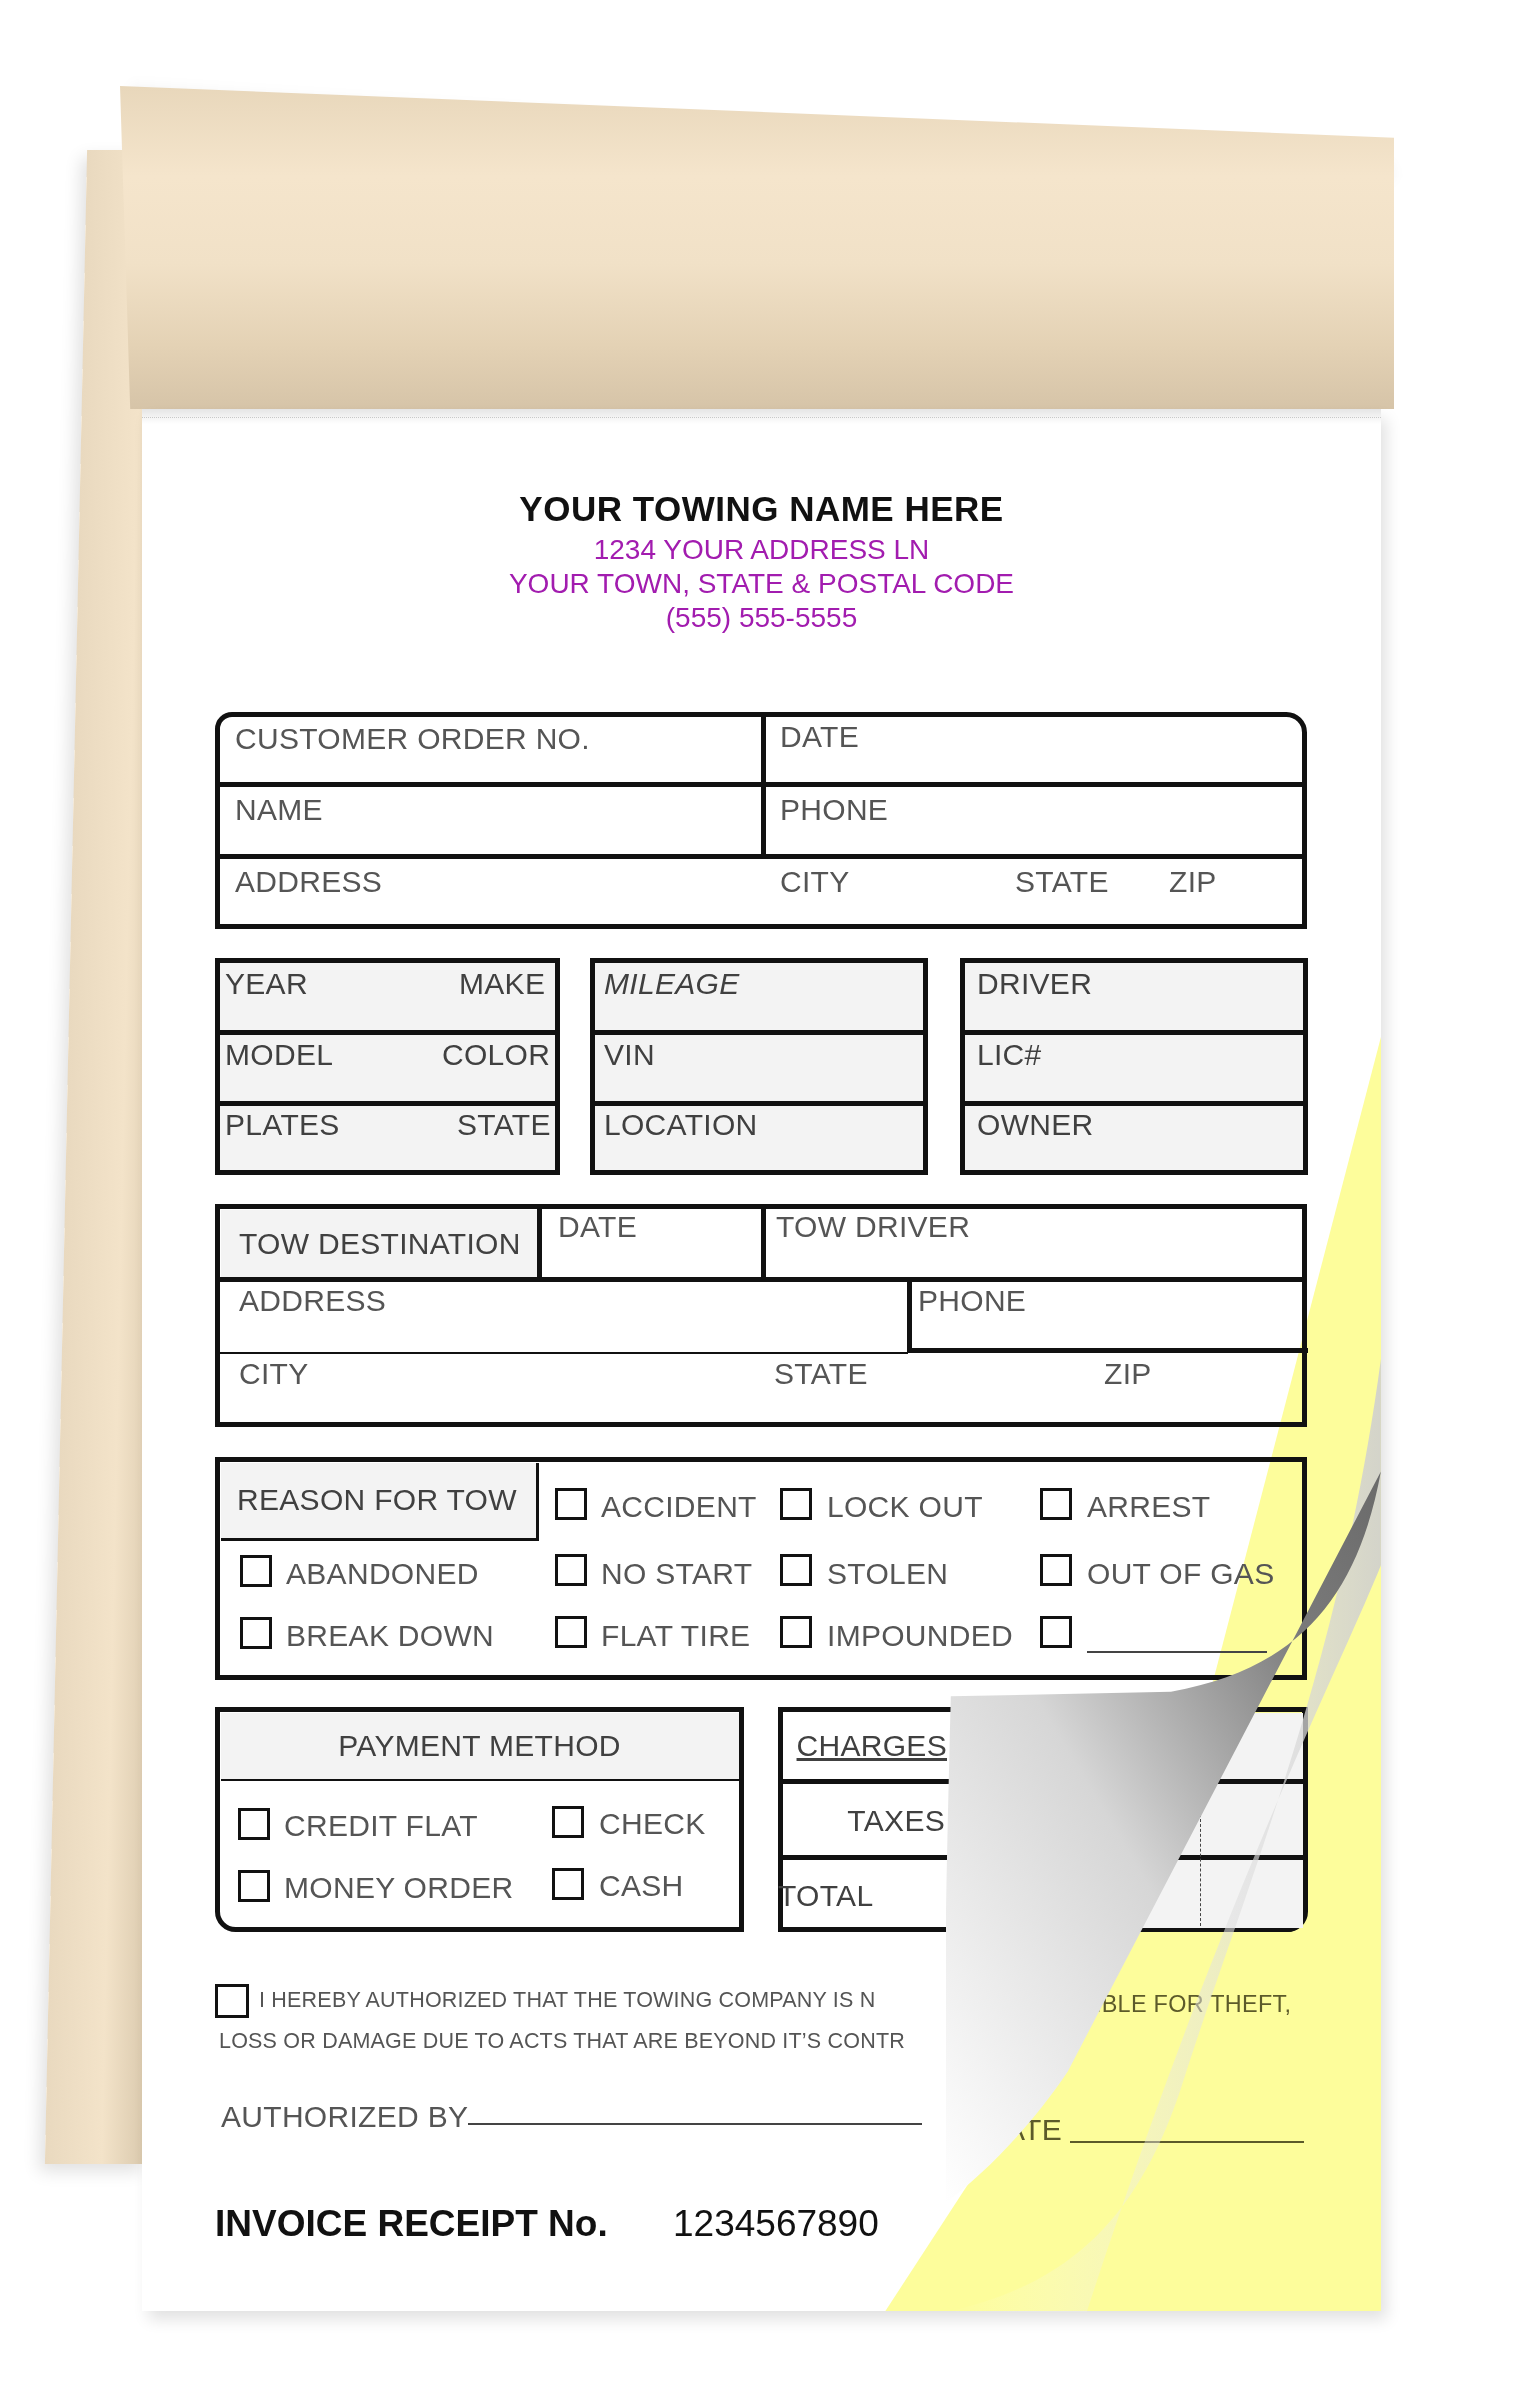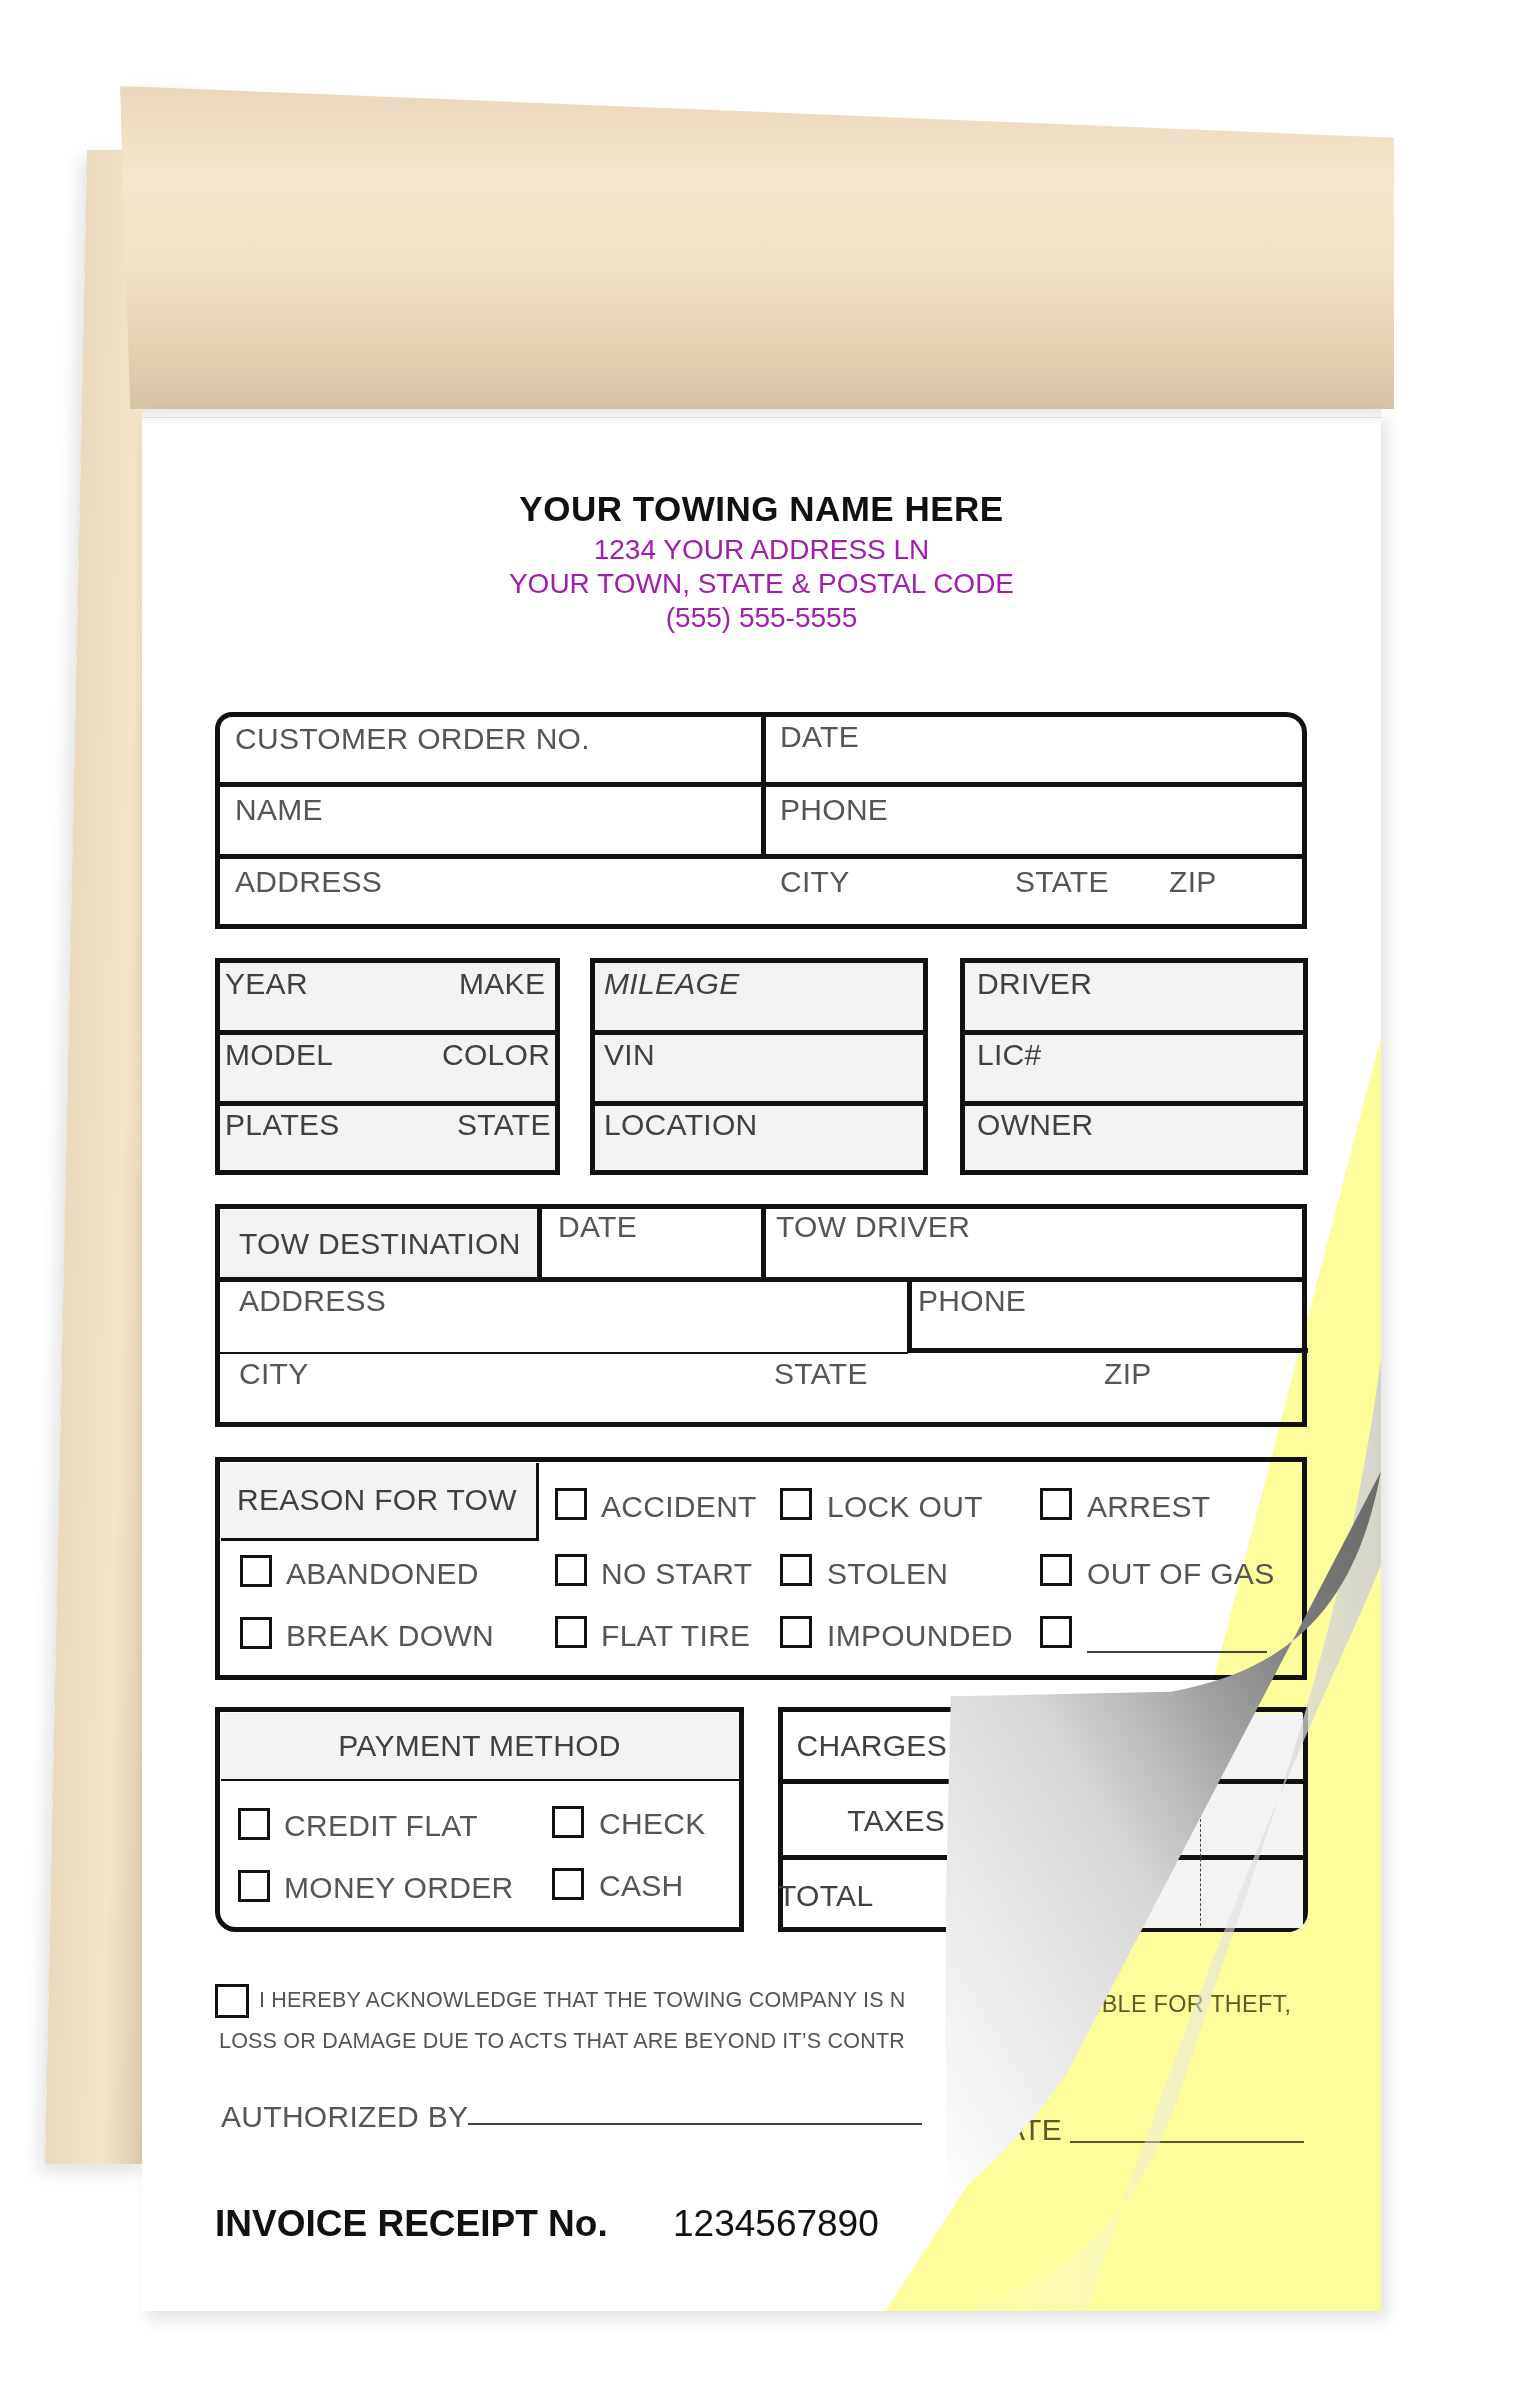--- a/index.html
+++ b/index.html
@@ -163,29 +163,29 @@
 <span class="lbl" style="left:284px;top:1871px;">MONEY ORDER</span>
 <div class="cb" style="left:552px;top:1868px;"></div>
 <span class="lbl" style="left:599px;top:1869px;">CASH</span>
 
 <div class="box" style="left:778px;top:1707px;width:530px;height:225px;border-radius:0 0 20.6px 0;"></div>
 <div class="gray" style="position:absolute;left:970px;top:1713px;width:333px;height:215px;"></div>
 <div class="vline" style="left:965px;top:1707px;height:225px;"></div>
 <div class="hline" style="left:778px;top:1779px;width:530px;"></div>
 <div class="hline" style="left:778px;top:1855px;width:530px;"></div>
 <div style="position:absolute;left:1200px;top:1715px;height:211px;border-left:1.9px dashed #444;"></div>
-<span class="lbl dark" style="left:778px;width:169px;text-align:right;top:1729px;">CHARGES</span>
+<span class="lbl dark" style="left:778px;width:169px;text-align:right;top:1729px;text-decoration:underline;">CHARGES</span>
 <span class="lbl dark" style="left:778px;width:167px;text-align:right;top:1804px;">TAXES</span>
 <span class="lbl dark" style="left:778px;width:167px;top:1879px;">TOTAL</span>
 <div style="position:absolute;left:973px;top:1717px;width:326px;height:56px;"></div>
 <div style="position:absolute;left:973px;top:1788px;width:326px;height:62px;"></div>
 <div style="position:absolute;left:973px;top:1863px;width:326px;height:62px;"></div>
 
 <div class="cb" style="left:215px;top:1984px;width:34px;height:34px;"></div>
-<span class="lbl" style="left:259px;top:1988px;font-size:21.5px;letter-spacing:0.2px;">I HEREBY ACKNOWLEDGE THAT THE TOWING COMPANY IS N</span>
+<span class="lbl" style="left:259px;top:1988px;font-size:21.5px;letter-spacing:0.2px;">I HEREBY AUTHORIZED THAT THE TOWING COMPANY IS N</span>
 <span class="lbl" style="left:219px;top:2029px;font-size:21.5px;letter-spacing:0.2px;">LOSS OR DAMAGE DUE TO ACTS THAT ARE BEYOND IT’S CONTR</span>
 
 <span class="lbl" style="left:221px;top:2100px;">AUTHORIZED BY</span>
 <div class="uline" style="left:468px;top:2123px;width:454px;"></div>
 
 <span class="abs big" style="left:215px;top:2203px;">INVOICE RECEIPT No.</span>
 <span class="abs" style="left:673px;top:2203px;font-size:37px;color:#111;">1234567890</span>
 
 <svg class="abs curl" viewBox="0 0 464 1017">
   <defs>

